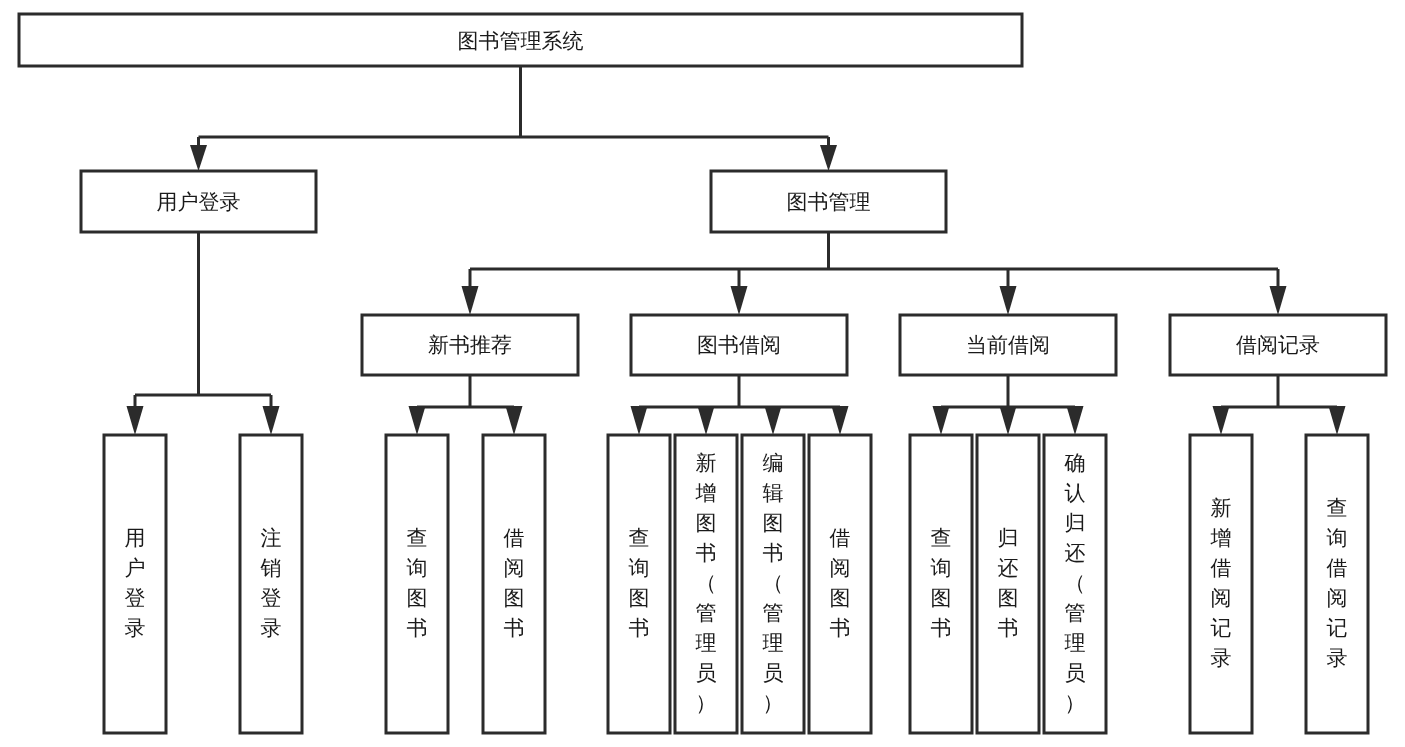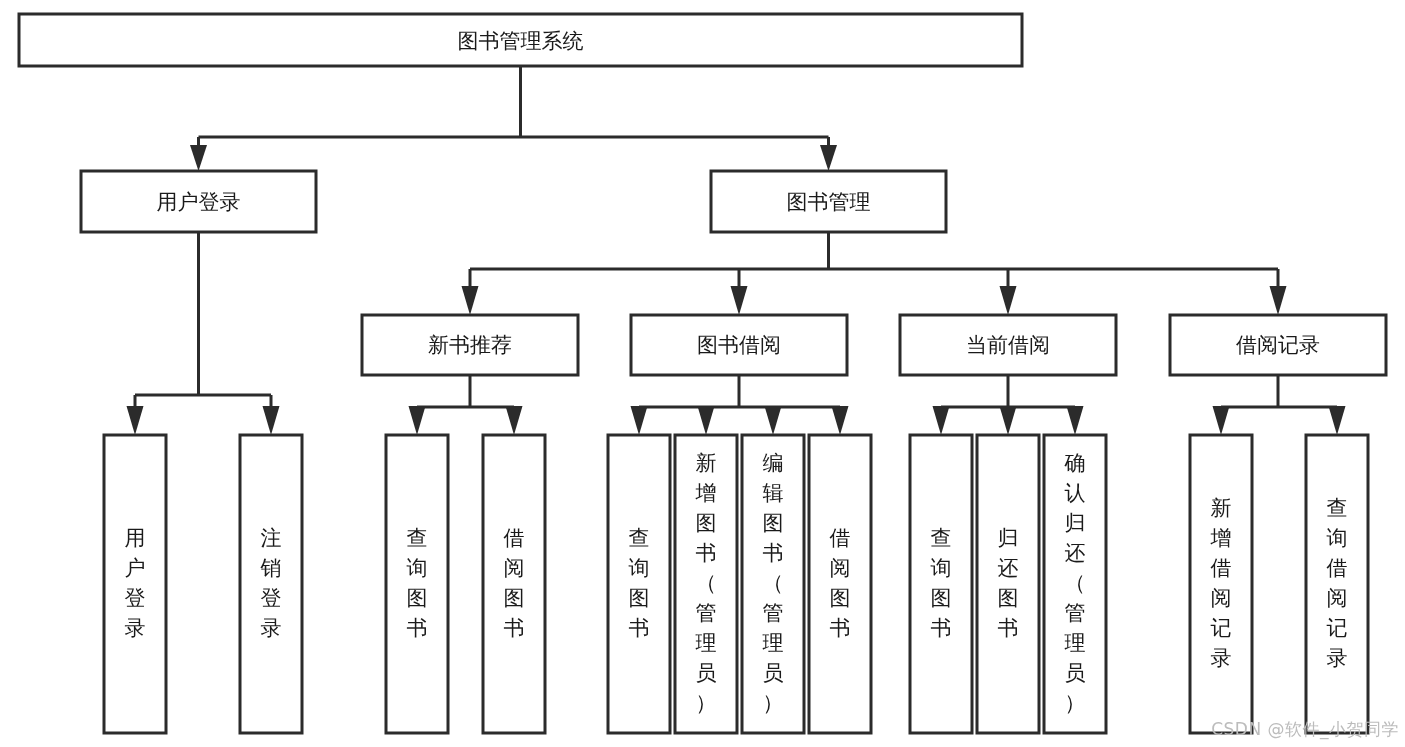--- a/index.html
+++ b/index.html
@@ -216,14 +216,13 @@
     <g>
       <rect class="node-rect" x="1190" y="435" width="62" height="298"></rect>
       <text class="node-label-vert" x="1221" y="0"><tspan x="1221" y="509" dominant-baseline="middle">新</tspan><tspan x="1221" y="539" dominant-baseline="middle">增</tspan><tspan x="1221" y="569" dominant-baseline="middle">借</tspan><tspan x="1221" y="599" dominant-baseline="middle">阅</tspan><tspan x="1221" y="629" dominant-baseline="middle">记</tspan><tspan x="1221" y="659" dominant-baseline="middle">录</tspan></text>
     </g>
     <g>
       <rect class="node-rect" x="1306" y="435" width="62" height="298"></rect>
       <text class="node-label-vert" x="1337" y="0"><tspan x="1337" y="509" dominant-baseline="middle">查</tspan><tspan x="1337" y="539" dominant-baseline="middle">询</tspan><tspan x="1337" y="569" dominant-baseline="middle">借</tspan><tspan x="1337" y="599" dominant-baseline="middle">阅</tspan><tspan x="1337" y="629" dominant-baseline="middle">记</tspan><tspan x="1337" y="659" dominant-baseline="middle">录</tspan></text>
     </g>
   </svg>
 
-  <div class="watermark">CSDN @软件_小贺同学</div>
 </div>
 
 </body></html>

